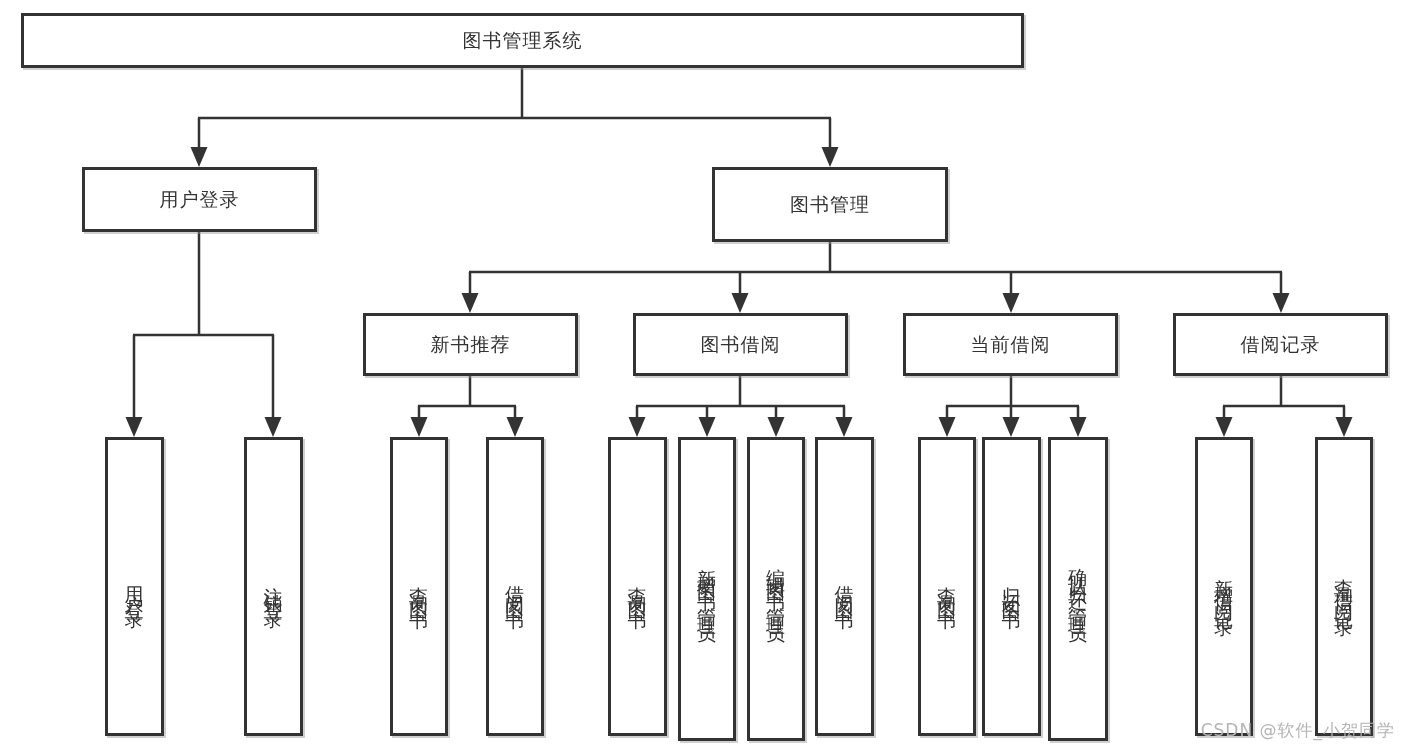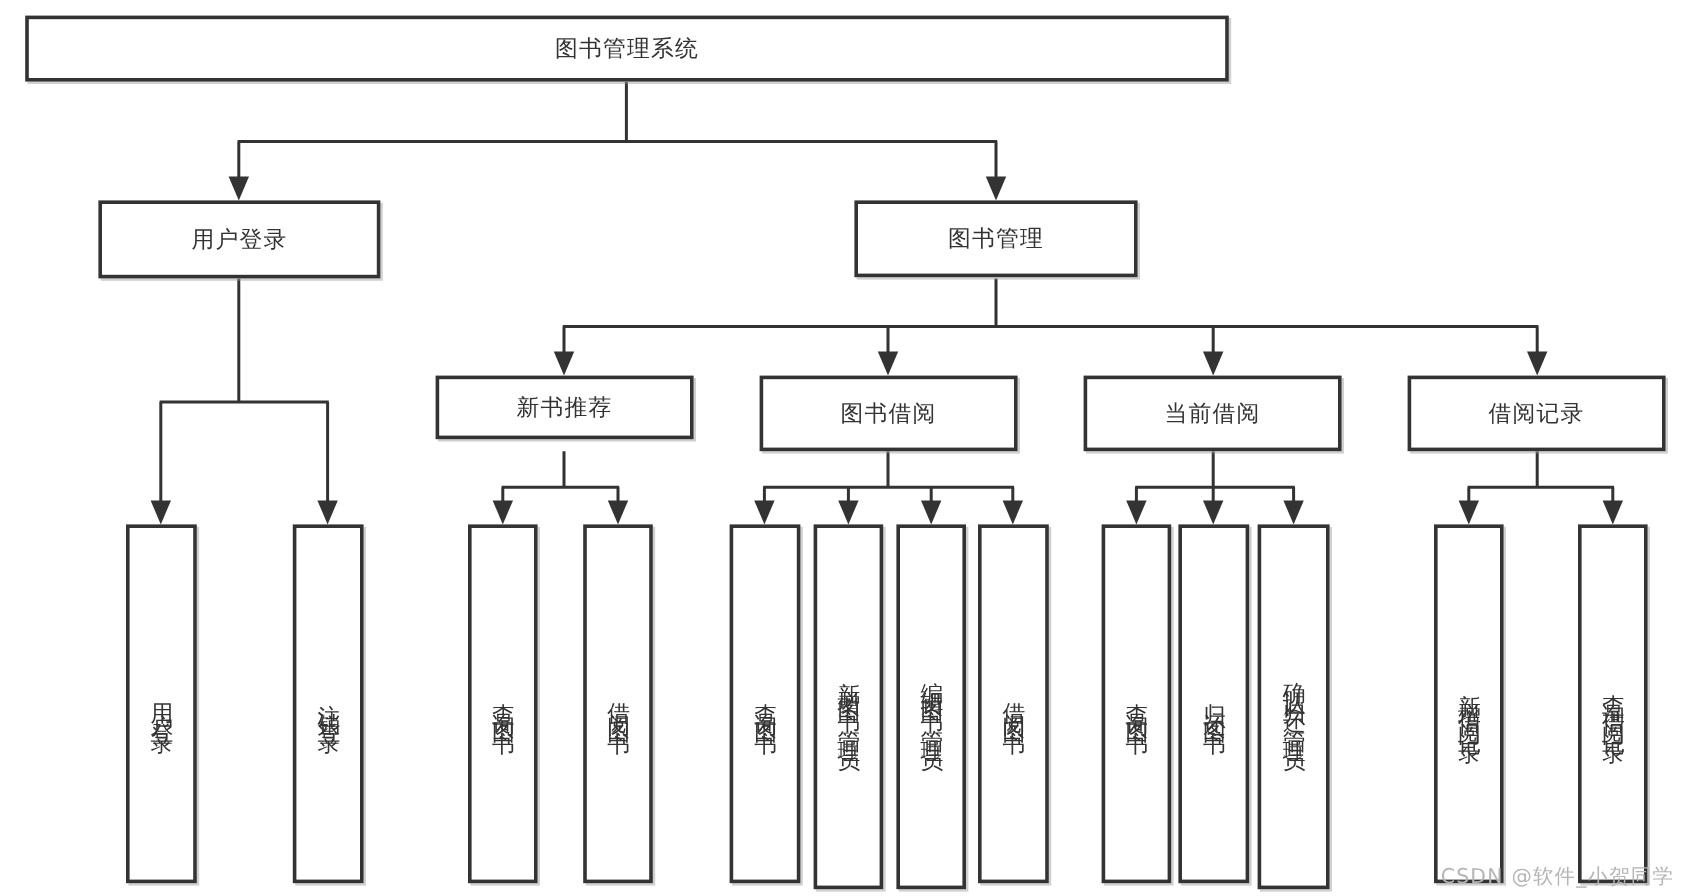--- a/index.html
+++ b/index.html
@@ -86,25 +86,25 @@
     </g>
   </svg>
 
   <div class="node" style="left:21px;top:13px;width:1003px;height:55px;">
     <span>图书管理系统</span>
   </div>
 
   <div class="node" style="left:82px;top:167px;width:235px;height:65px;">
     <span>用户登录</span>
   </div>
-  <div class="node" style="left:712px;top:167px;width:236px;height:64px;">
+  <div class="node" style="left:712px;top:167px;width:236px;height:75px;">
     <span>图书管理</span>
   </div>
 
-  <div class="node" style="left:363px;top:313px;width:215px;height:53px;">
+  <div class="node" style="left:363px;top:313px;width:215px;height:63px;">
     <span>新书推荐</span>
   </div>
   <div class="node" style="left:903px;top:313px;width:215px;height:63px;">
     <span>当前借阅</span>
   </div>
   <div class="node" style="left:633px;top:313px;width:215px;height:63px;">
     <span>图书借阅</span>
   </div>
   <div class="node" style="left:1173px;top:313px;width:215px;height:63px;">
     <span>借阅记录</span>

